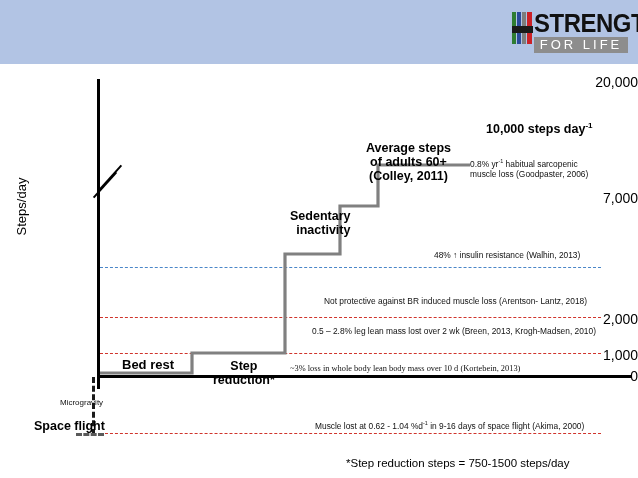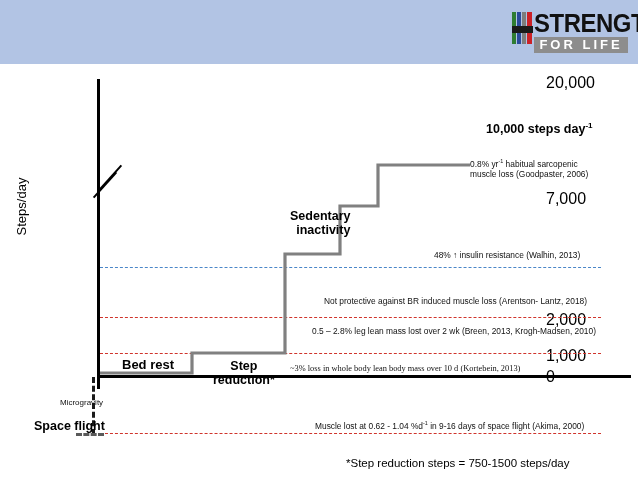--- a/index.html
+++ b/index.html
@@ -32,37 +32,37 @@
   #logo-strength{
     position:absolute;left:22px;top:0px;
     font-family:"Liberation Sans", sans-serif;
     font-size:26px;font-weight:bold;color:#111111;
     letter-spacing:-0.5px;line-height:26px;
     transform:scaleX(0.92);transform-origin:left top;
   }
   #logo-forlife{
     position:absolute;left:22px;top:27px;width:94px;height:16px;
     background:#8d8d8d;color:#ffffff;
-    font-size:13px;font-weight:bold;letter-spacing:3px;
+    font-size:13px;font-weight:normal;letter-spacing:3px;
     line-height:16px;text-align:center;
   }
 
   
   #plot{position:absolute;left:0;top:64px;width:638px;height:414px;background:#fff;}
 
   
   #yaxis{position:absolute;left:97px;top:15px;width:3px;height:310px;background:#000;}
   .axis-break{position:absolute;width:34px;height:2px;background:#000;transform:rotate(-48deg);}
   #brk1{left:88px;top:120px;}
   #brk2{left:93px;top:113px;}
   #xaxis{position:absolute;left:97px;top:311px;width:534px;height:3px;background:#000;}
 
   .ytick{
-    position:absolute;right:0;text-align:left;
-    font-size:16px;color:#000;white-space:nowrap;
+    position:absolute;right:0;text-align:right;
+    font-size:14px;color:#000;white-space:nowrap;
   }
   #ylabel{
     position:absolute;left:-34px;top:135px;width:110px;
     font-size:13px;color:#000;text-align:center;
     transform:rotate(-90deg);
   }
 
   
   .refline{position:absolute;height:0;border-top:1.6px dashed;}
   #blue-line{left:100px;top:203px;width:501px;border-color:#4a86c8;}
@@ -167,20 +167,25 @@
   <div class="steplabel" id="lbl-stepred">
     <div>Step</div>
     <div>reduction*</div>
   </div>
 
   <div class="steplabel" id="lbl-sedentary">
     <div>Sedentary</div>
     <div>inactivity</div>
   </div>
 
+  <div class="steplabel" id="lbl-avgsteps">
+    <div>Average steps</div>
+    <div>of adults 60+</div>
+    <div>(Colley, 2011)</div>
+  </div>
 
   <div class="steplabel" id="lbl-10000"><span>10,000 steps day</span><sup>-1</sup></div>
 
   <div class="anno" id="an-goodpaster"><span>0.8% yr</span><sup>-1</sup><span> habitual sarcopenic muscle loss (Goodpaster, 2006)</span></div>
 
   <div class="anno" id="an-walhin">48% ↑ insulin resistance (Walhin, 2013)</div>
   <div class="anno" id="an-arentson">Not protective against BR induced muscle loss (Arentson- Lantz, 2018)</div>
   <div class="anno" id="an-breen">0.5 – 2.8% leg lean mass lost over 2 wk (Breen, 2013, Krogh-Madsen, 2010)</div>
   <div class="anno" id="an-kortebein">~3% loss in whole body lean body mass over 10 d (Kortebein, 2013)</div>
 

